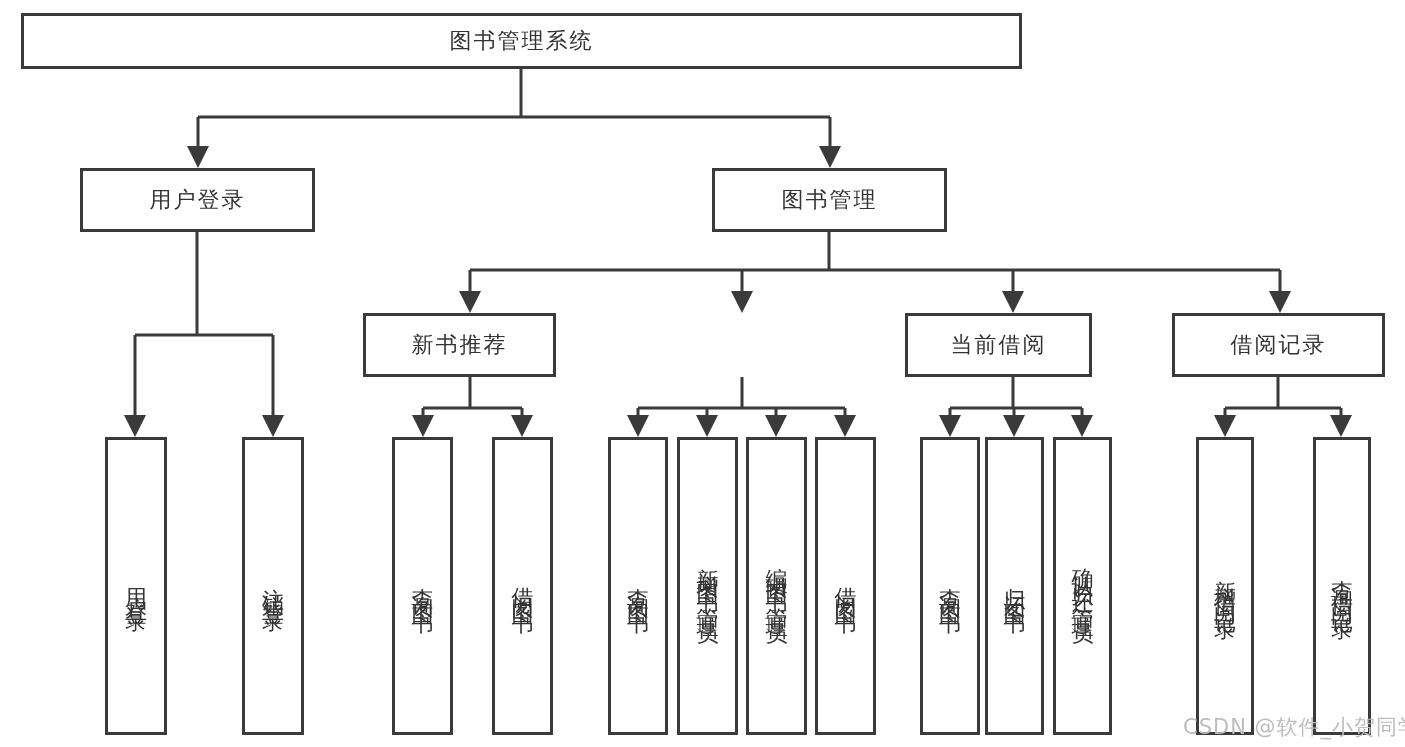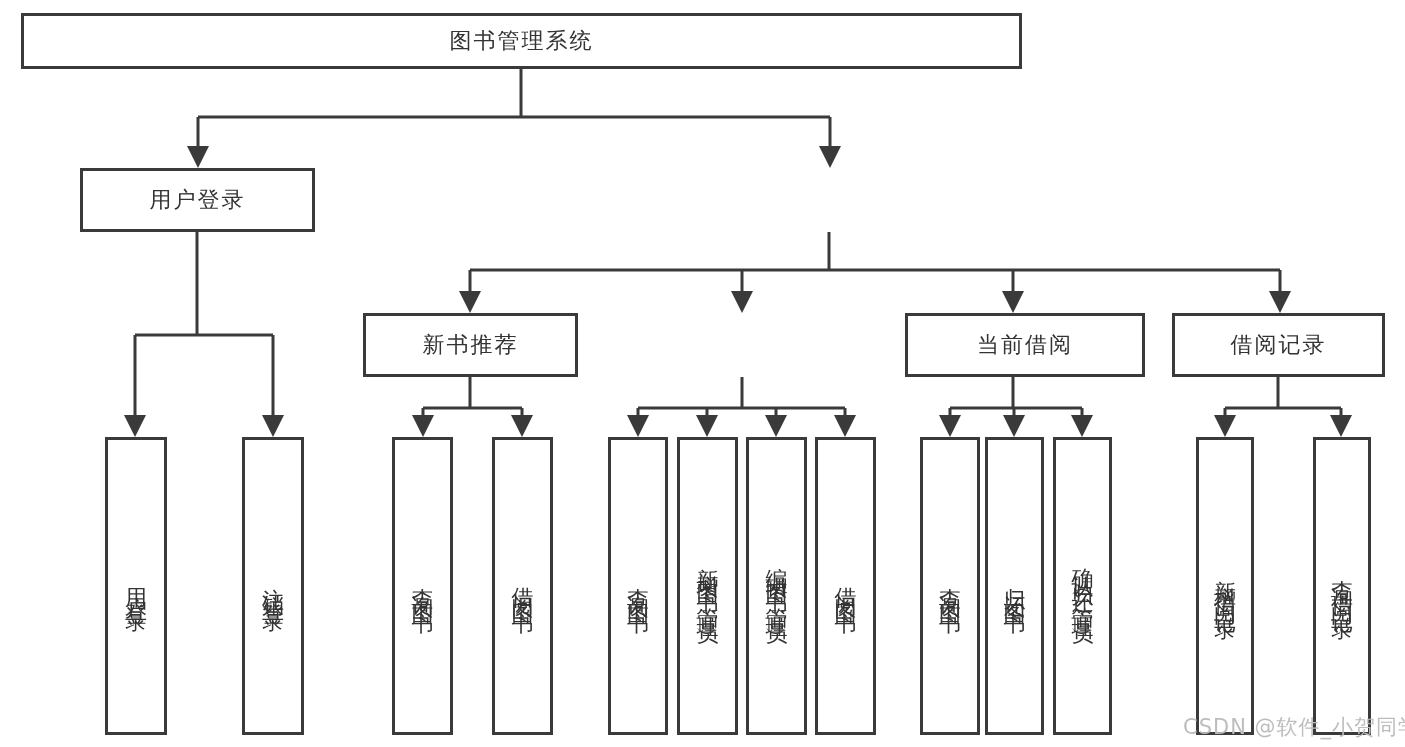--- a/index.html
+++ b/index.html
@@ -101,25 +101,28 @@
     </g>
   </svg>
 
   <div class="node" style="left:21px;top:13px;width:1001px;height:56px;">
     <span>图书管理系统</span>
   </div>
 
   <div class="node" style="left:80px;top:168px;width:235px;height:64px;">
     <span>用户登录</span>
   </div>
+  <div class="node" style="left:712px;top:168px;width:235px;height:64px;">
+    <span>图书管理</span>
+  </div>
 
-  <div class="node" style="left:363px;top:313px;width:215px;height:64px;">
+  <div class="node" style="left:363px;top:313px;width:193px;height:64px;">
     <span>新书推荐</span>
   </div>
-  <div class="node" style="left:905px;top:313px;width:240px;height:64px;">
+  <div class="node" style="left:905px;top:313px;width:187px;height:64px;">
     <span>当前借阅</span>
   </div>
   <div class="node" style="left:1172px;top:313px;width:213px;height:64px;">
     <span>借阅记录</span>
   </div>
 
   <div class="node vert" style="left:105px;top:437px;width:62px;height:298px;">
     <span>用户登录</span>
   </div>
   <div class="node vert" style="left:242px;top:437px;width:62px;height:298px;">

